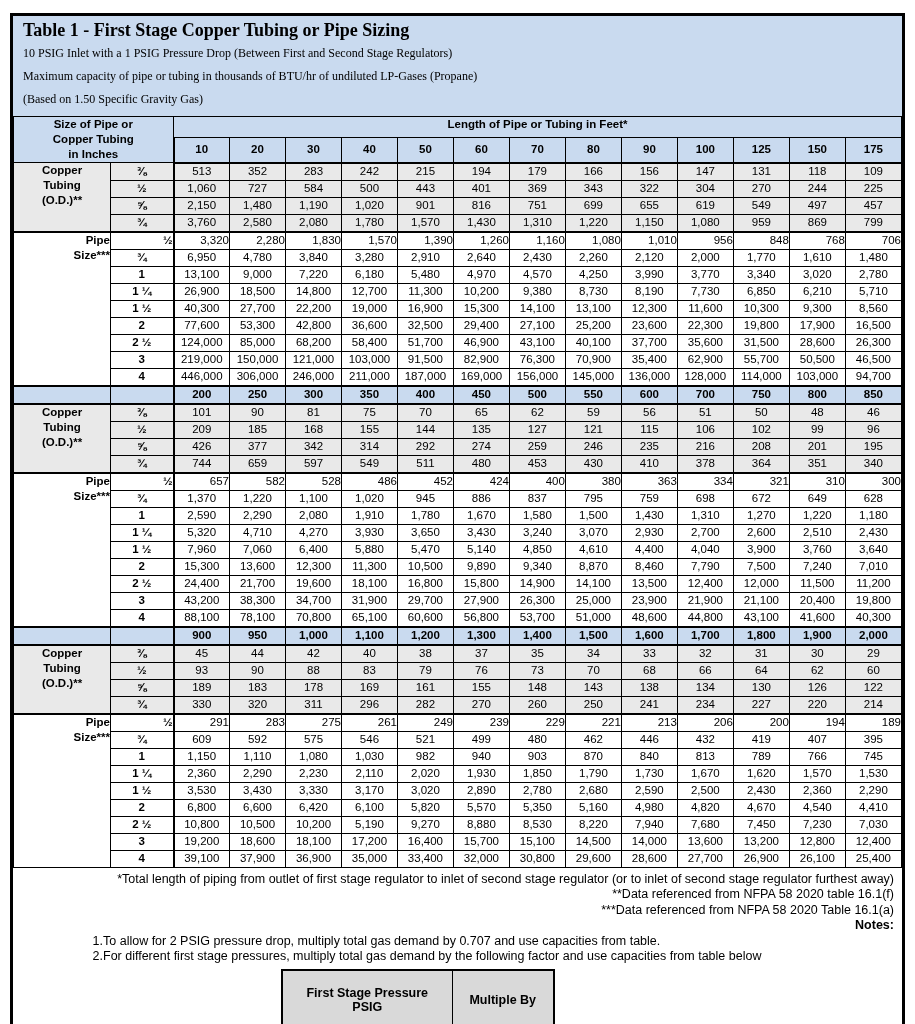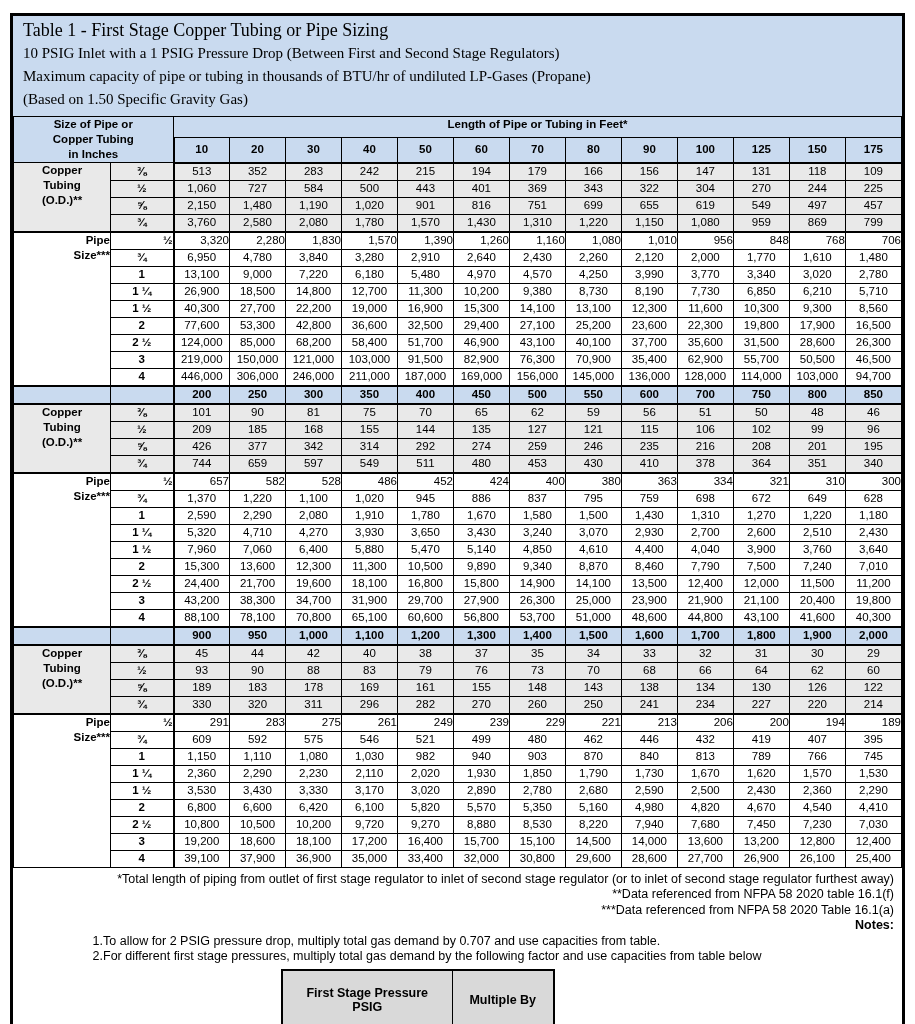--- a/index.html
+++ b/index.html
@@ -4,22 +4,22 @@
 <style>
   :root{
     --band:#c9daef; --gray:#e9e9e9; --minihdr:#d9d9d9; --bd:#000000;
   }
   html,body{margin:0;padding:0;background:#fff;}
   body{width:915px;height:1024px;font-family:"Liberation Sans",sans-serif;color:#000;}
   .doc{width:889px;margin:13px auto 0 auto;border:3px solid var(--bd);background:#fff;}
 
   
   .title-block{background:var(--band);padding:3px 10px 5px 10px;font-family:"Liberation Serif",serif;}
-  .title-main{font-size:18px;font-weight:normal;line-height:23px;}
-  .title-line{font-size:15px;line-height:23px;}
+  .title-main{font-size:18px;font-weight:bold;line-height:23px;}
+  .title-line{font-size:12px;line-height:23px;}
 
   
   table.main{border-collapse:collapse;width:100%;table-layout:fixed;}
   table.main th,table.main td{border:1px solid var(--bd);font-size:11.5px;text-align:center;
     padding:0;height:16px;line-height:15px;overflow:hidden;}
   .corner{background:var(--band);font-weight:bold;white-space:pre-line;font-size:11.5px;
     line-height:15px;border-bottom-width:2px;}
   .lenhdr{background:var(--band);text-align:left;vertical-align:top;padding:3px 0 0 9px;
     font-weight:bold;height:31px;border-left-width:2px;}
   tr.lengths th{background:var(--band);font-weight:bold;height:19px;border-bottom-width:2px;}
@@ -708,21 +708,21 @@
           <td>4,820</td>
           <td>4,670</td>
           <td>4,540</td>
           <td>4,410</td>
         </tr>
         <tr>
           <td class="sz">2 ½</td>
           <td class="d0">10,800</td>
           <td>10,500</td>
           <td>10,200</td>
-          <td>9,720</td>
+          <td>5,190</td>
           <td>9,270</td>
           <td>8,880</td>
           <td>8,530</td>
           <td>8,220</td>
           <td>7,940</td>
           <td>7,680</td>
           <td>7,450</td>
           <td>7,230</td>
           <td>7,030</td>
         </tr>

